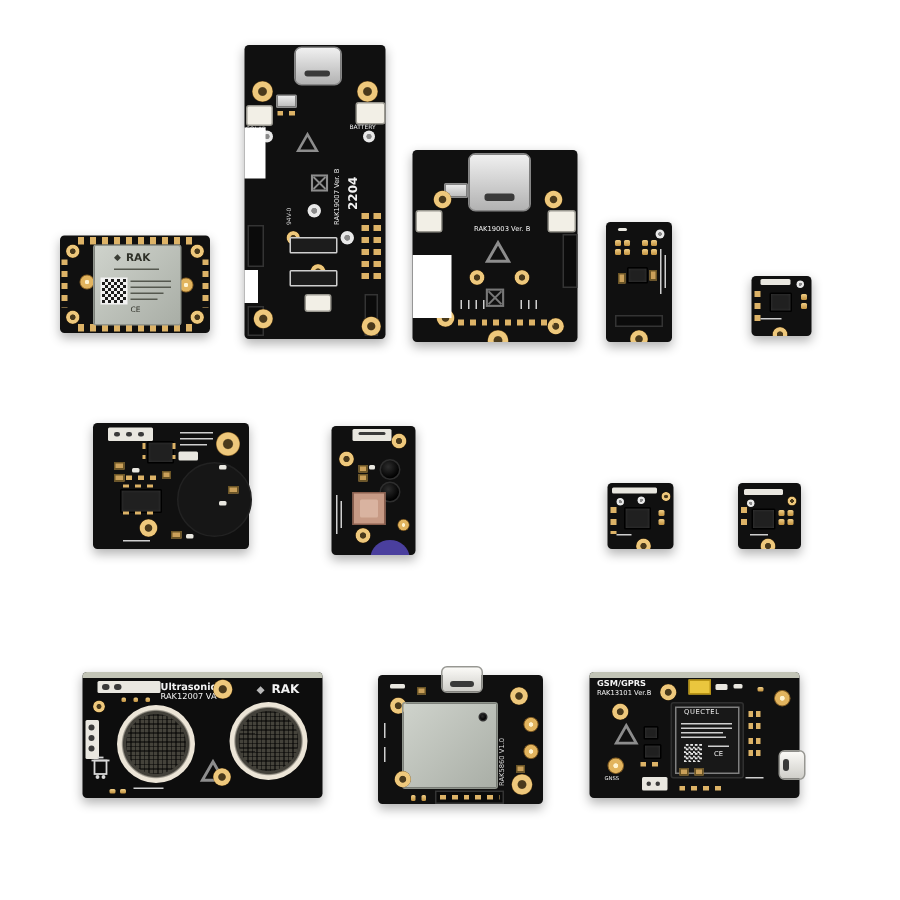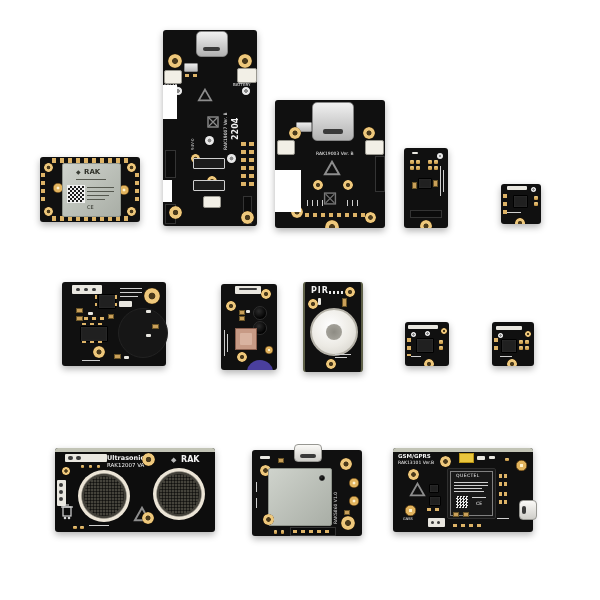--- a/index.html
+++ b/index.html
@@ -233,34 +233,20 @@
     <div class="abs" style="left:14px;top:44px;width:20px;height:20px;background:#c79a85;border:1px solid #8a5f4e;">
       <div class="resw" style="left:4px;top:4px;width:12px;height:12px;background:#d9b3a0;"></div>
     </div>
     <div class="vline" style="left:3px;top:46px;height:26px;"></div>
     <div class="vline" style="left:6px;top:50px;height:18px;"></div>
     <div class="hole" style="left:16px;top:68px;width:10px;height:10px;"></div>
     <div class="ufl" style="left:44px;top:62px;width:8px;height:8px;"></div>
     <div class="arc" style="left:26px;top:76px;width:26px;height:12px;"></div>
   </div>
 
-  <div class="board" style="left:303px;top:282px;width:56px;height:90px;border-left:2px solid #5e6048;border-right:2px solid #5e6048;">
-    <div class="wtext" style="left:6px;top:5px;font-size:8px;font-weight:700;letter-spacing:1px;">PIR</div>
-    <div class="pinroww" style="left:24px;top:9px;width:16px;height:3px;"></div>
-    <div class="hole" style="left:40px;top:5px;width:10px;height:10px;"></div>
-    <div class="hole" style="left:3px;top:17px;width:10px;height:10px;"></div>
-    <div class="resw" style="left:13px;top:16px;width:3px;height:7px;"></div>
-    <div class="res" style="left:37px;top:16px;width:3px;height:7px;"></div>
-    <div class="dome" style="left:5px;top:26px;width:44px;height:44px;">
-      <div class="blob" style="left:14px;top:14px;width:16px;height:16px;"></div>
-    </div>
-    <div class="mtext" style="left:30px;top:72px;width:16px;"></div>
-    <div class="mtext" style="left:30px;top:75px;width:12px;"></div>
-    <div class="hole" style="left:21px;top:77px;width:10px;height:10px;"></div>
-  </div>
 
   <div class="board clip" style="left:405px;top:322px;width:44px;height:44px;">
     <div class="resw" style="left:3px;top:3px;width:30px;height:4px;"></div>
     <div class="tp" style="left:6px;top:10px;width:5px;height:5px;"></div>
     <div class="tp" style="left:20px;top:9px;width:5px;height:5px;"></div>
     <div class="hole" style="left:36px;top:6px;width:6px;height:6px;"></div>
     <div class="chip" style="left:11px;top:16px;width:16px;height:13px;"></div>
     <div class="goldcol" style="left:2px;top:16px;width:4px;height:18px;"></div>
     <div class="pad" style="left:34px;top:18px;width:4px;height:4px;"></div>
     <div class="pad" style="left:34px;top:24px;width:4px;height:4px;"></div>

